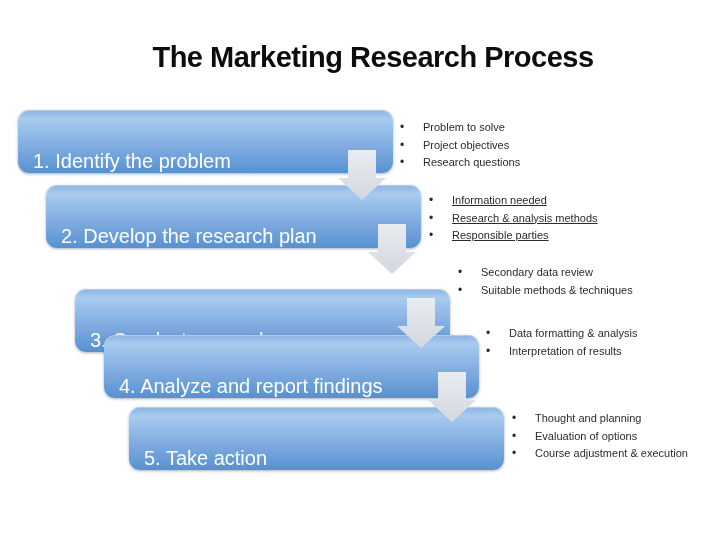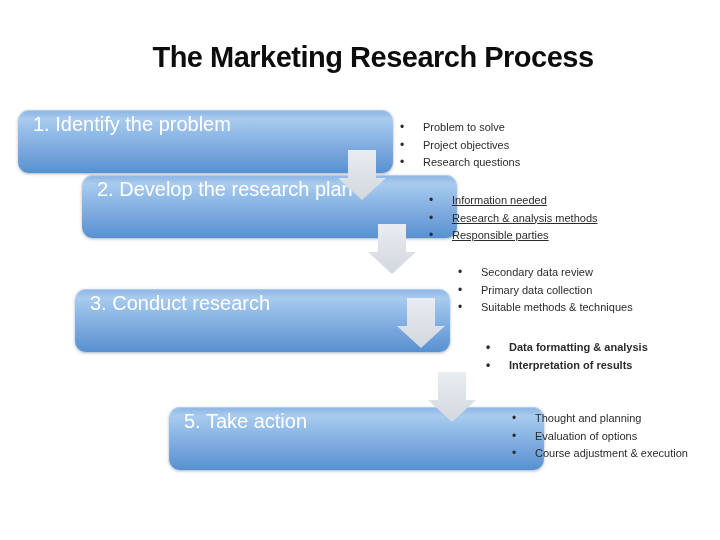--- a/index.html
+++ b/index.html
@@ -24,40 +24,40 @@
     letter-spacing: -0.5px;
     color: var(--title-text, #0d0d0d);
   }
   .step-box {
     position: absolute;
     width: 375px; height: 63px;
     box-sizing: border-box;
     border-radius: 11px;
     padding: 3px 0 0 15px;
     display: flex;
-    align-items: flex-start;
+    align-items: flex-end;
     background: linear-gradient(180deg,
       var(--box-top, #8ab3e4) 0%,
       var(--box-light, #a9cbee) 14%,
       var(--box-upper, #93bce8) 35%,
       var(--box-mid, #7ca9de) 62%,
       var(--box-bottom, #5791d1) 100%);
     box-shadow: 0 1px 3px rgba(80,100,130,0.5), inset 0 1px 1px rgba(255,255,255,0.35);
     z-index: 1;
   }
   .step-label {
     color: var(--box-text, #ffffff);
     font-size: 20px;
     white-space: nowrap;
   }
   .sb1 { left: 18px;  top: 110px; }
-  .sb2 { left: 46px;  top: 175px; margin-left: 36px; }
+  .sb2 { left: 46px;  top: 185px; }
   .sb3 { left: 75px;  top: 261px; margin-top: 28px; }
   .sb4 { left: 104px; top: 335px; }
-  .sb5 { left: 129px; top: 407px; margin-left: 40px; }
+  .sb5 { left: 129px; top: 407px; }
 
   .bullets {
     position: absolute;
     margin: 0; padding: 0;
     list-style: none;
     font-size: 11px;
     color: var(--bullet-text, #2b2b2b);
     z-index: 2;
   }
   .bullets li {
@@ -68,21 +68,21 @@
   }
   .bullets li::before {
     content: "\2022";
     position: absolute;
     left: 2px; top: 0;
     font-size: 12px;
   }
   .bl1 { left: 398px; top: 119px; }
   .bl2 { left: 427px; top: 192px; text-decoration: underline; }
   .bl3 { left: 456px; top: 264px; }
-  .bl4 { left: 484px; top: 339px; font-weight: bold; }
+  .bl4 { left: 484px; top: 325px; }
   .bl5 { left: 510px; top: 410px; }
 
   .arrows {
     position: absolute;
     left: 0; top: 0;
     z-index: 3;
     pointer-events: none;
   }
   .a-top { stop-color: var(--arrow-top, #e9ecf0); }
   .a-bot { stop-color: var(--arrow-bottom, #d2d8df); }
@@ -96,37 +96,39 @@
 
   <div class="step-box sb1">
     <span class="step-label">1. Identify the problem</span>
   </div>
   <div class="step-box sb2">
     <span class="step-label">2. Develop the research plan</span>
   </div>
   <div class="step-box sb3">
     <span class="step-label">3. Conduct research</span>
   </div>
+  <div class="step-box sb4">
+    <span class="step-label">4. Analyze and report findings</span>
+  </div>
   <div class="step-box sb5">
     <span class="step-label">5. Take action</span>
   </div>
 
   <ul class="bullets bl1">
     <li>Problem to solve</li>
     <li>Project objectives</li>
     <li>Research questions</li>
   </ul>
   <ul class="bullets bl2">
     <li>Information needed</li>
     <li>Research &amp; analysis methods</li>
     <li>Responsible parties</li>
   </ul>
   <ul class="bullets bl3">
     <li>Secondary data review</li>
-    <li>Primary data collection</li>
     <li>Suitable methods &amp; techniques</li>
   </ul>
   <ul class="bullets bl4">
     <li>Data formatting &amp; analysis</li>
     <li>Interpretation of results</li>
   </ul>
   <ul class="bullets bl5">
     <li>Thought and planning</li>
     <li>Evaluation of options</li>
     <li>Course adjustment &amp; execution</li>

